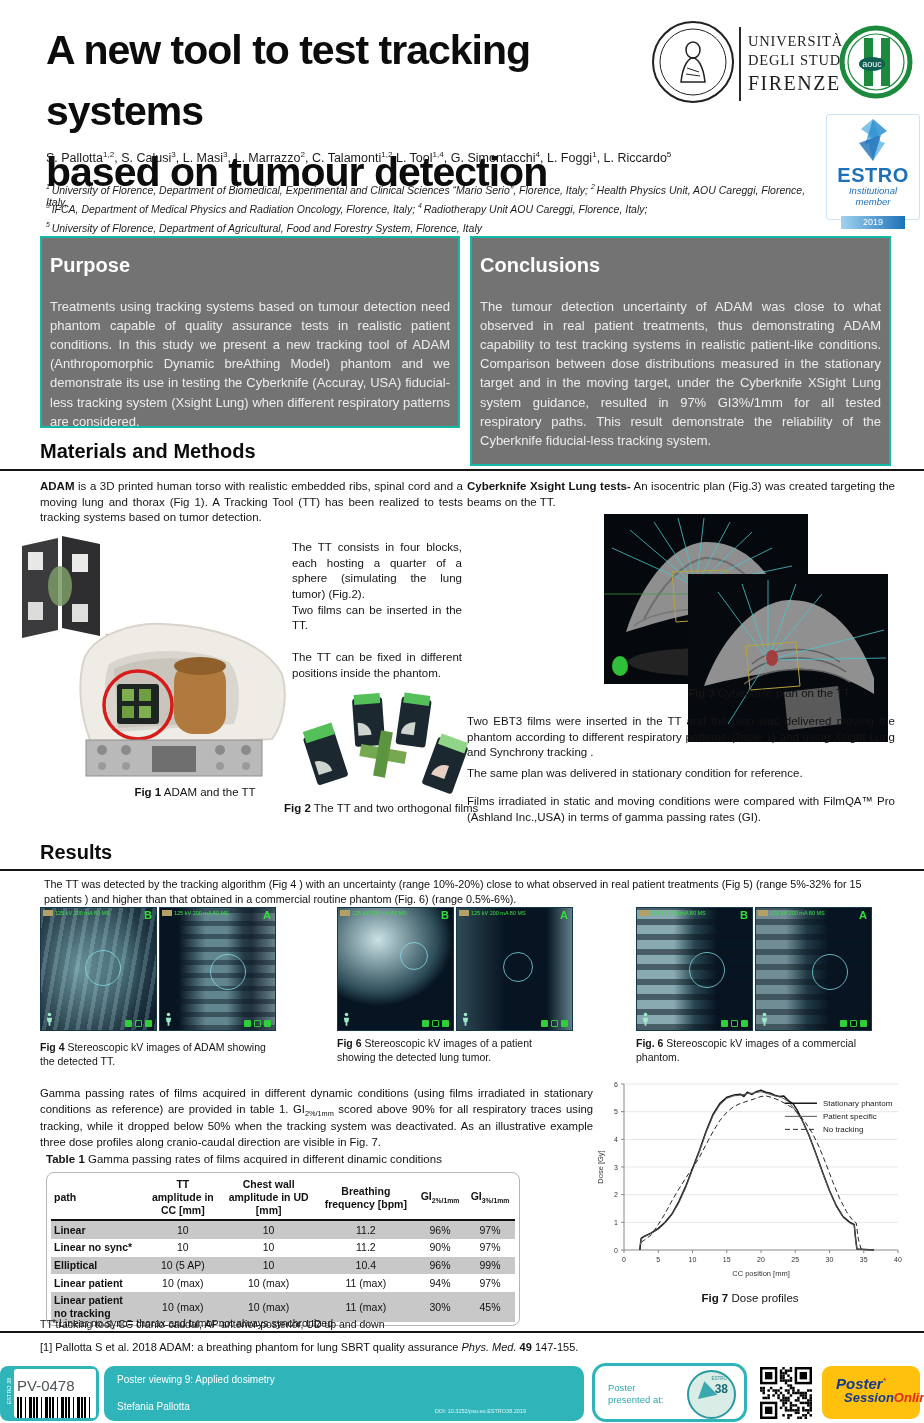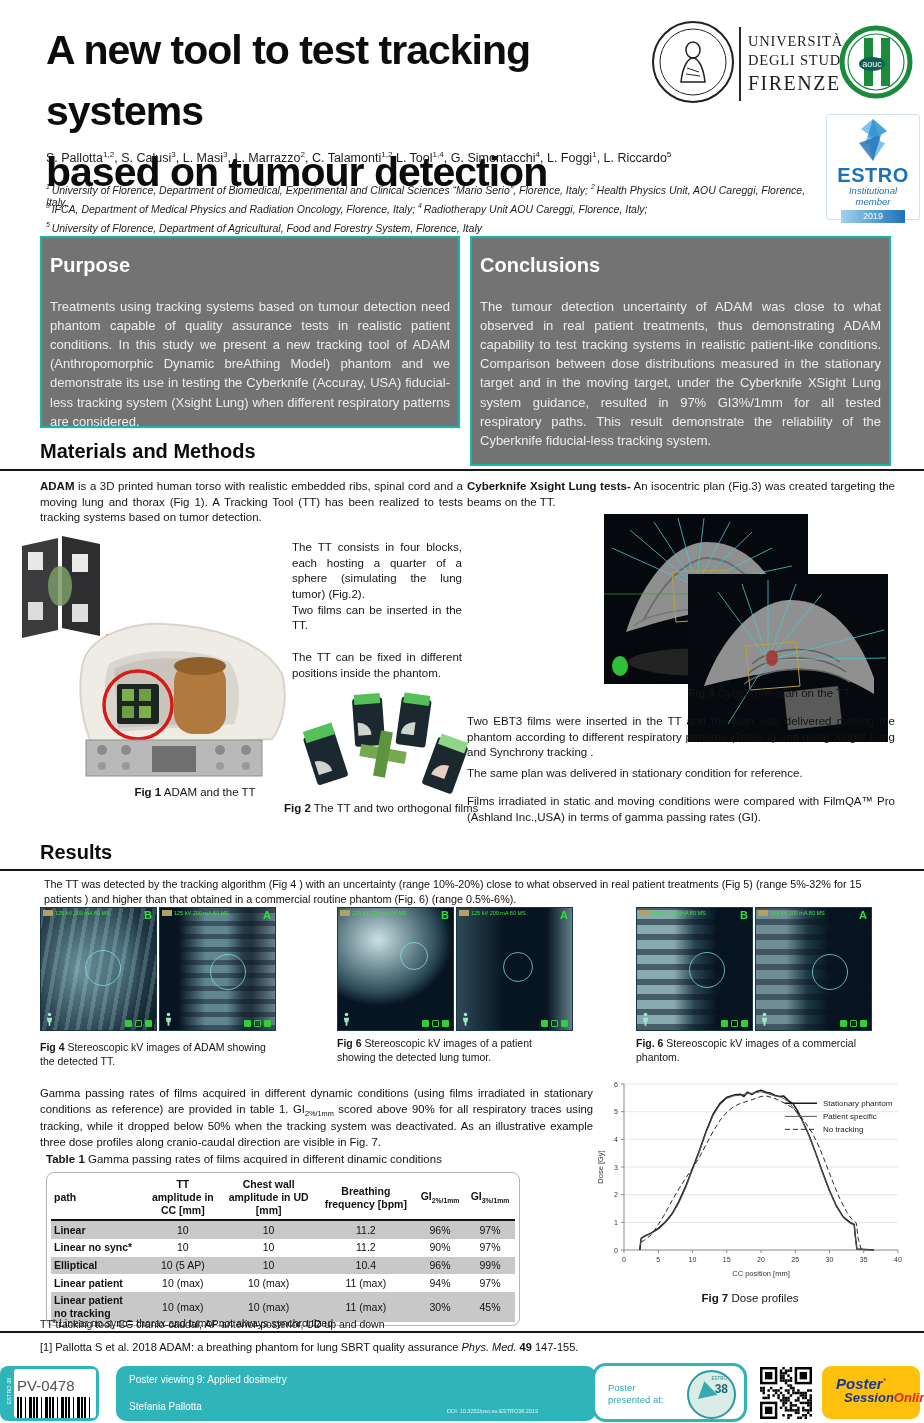--- a/index.html
+++ b/index.html
@@ -21,21 +21,21 @@
   #unifi-text{left:748px;top:32px;font-family:"Liberation Serif",serif;color:#1f1f1f;}
   #unifi-text .l1,#unifi-text .l2{font-size:14.5px;letter-spacing:.8px;line-height:19px;}
   #unifi-text .l3{font-size:20px;letter-spacing:1.5px;line-height:26px;}
   #aouc{left:838px;top:22px;}
 
   
   #estro-member{left:826px;top:114px;width:92px;height:104px;border:1px solid #cfe2ef;border-radius:3px;
                 text-align:center;}
   #estro-member .nm{font-size:20px;font-weight:bold;color:#1d71b8;letter-spacing:.5px;line-height:20px;}
   #estro-member .s1,#estro-member .s2{font-size:9.5px;font-style:italic;color:#1d71b8;line-height:11px;}
-  #estro-member .yr{margin:3px auto 0;width:64px;height:13px;font-size:9px;color:#fff;line-height:13px;
+  #estro-member .yr{margin:9px auto 0;width:64px;height:13px;font-size:9px;color:#fff;line-height:13px;
                     background:linear-gradient(90deg,#9fd3ee,#1d71b8);}
 
   
   .darkbox{background:#737373;border:2px solid #14b8a6;color:#ededed;padding:14px 8px;box-sizing:border-box;}
   .darkbox h2{margin:2px 0 20px 0;font-size:20px;color:#fff;}
   .darkbox p{margin:0;font-size:13px;line-height:1.47;text-align:justify;}
   #purpose-box{left:40px;top:236px;width:420px;height:192px;}
   #conclusions-box{left:470px;top:236px;width:421px;height:230px;}
 
   .section-h{font-size:20px;font-weight:bold;color:#0c0c0c;}
@@ -90,21 +90,21 @@
   
   .teal{background:#2fb4ba;}
   #f-idtab{left:0;top:1366px;width:99px;height:55px;border-radius:8px;}
   #f-id-vert{position:absolute;left:-16px;top:22px;width:50px;font-size:5.5px;color:#e9fbfc;
              transform:rotate(-90deg);text-align:center;}
   #f-id-white{position:absolute;left:14px;top:3px;width:82px;height:49px;background:#fff;border-radius:3px;
               padding:8px 3px;box-sizing:border-box;}
   #f-id-num{font-size:15px;color:#4e5457;}
   #f-barcode{margin-top:3px;width:74px;height:21px;
      background:repeating-linear-gradient(90deg,#000 0 2px,#fff 2px 3px,#000 3px 5px,#fff 5px 8px,#000 8px 9px,#fff 9px 12px,#000 12px 15px,#fff 15px 16px);}
-  #f-session{left:116px;top:1366px;width:480px;height:55px;border-radius:10px;color:#fff;}
+  #f-session{left:104px;top:1366px;width:480px;height:55px;border-radius:10px;color:#fff;}
   #f-session .l1{position:absolute;left:13px;top:8px;font-size:10px;}
   #f-session .l2{position:absolute;left:13px;bottom:9px;font-size:10px;}
   #f-doi{position:absolute;right:58px;bottom:7px;font-size:5.5px;color:#dff6f7;}
   #f-presented{left:592px;top:1363px;width:155px;height:59px;background:#fff;border:3px solid #2fb4ba;
                border-radius:14px;box-sizing:border-box;}
   #f-presented .txt{position:absolute;left:13px;top:16px;font-size:9.5px;color:#2fa7ae;white-space:pre-line;line-height:12px;}
   #f-badge{position:absolute;right:8px;top:4px;width:45px;height:45px;border-radius:50%;
            border:2.5px solid #2a99a3;background:#d9ece5;}
   #f-badge .star{position:absolute;left:7px;top:9px;width:0;height:0;border-left:10px solid transparent;
            border-right:10px solid transparent;border-bottom:16px solid #3aa8b0;transform:rotate(-12deg);}

